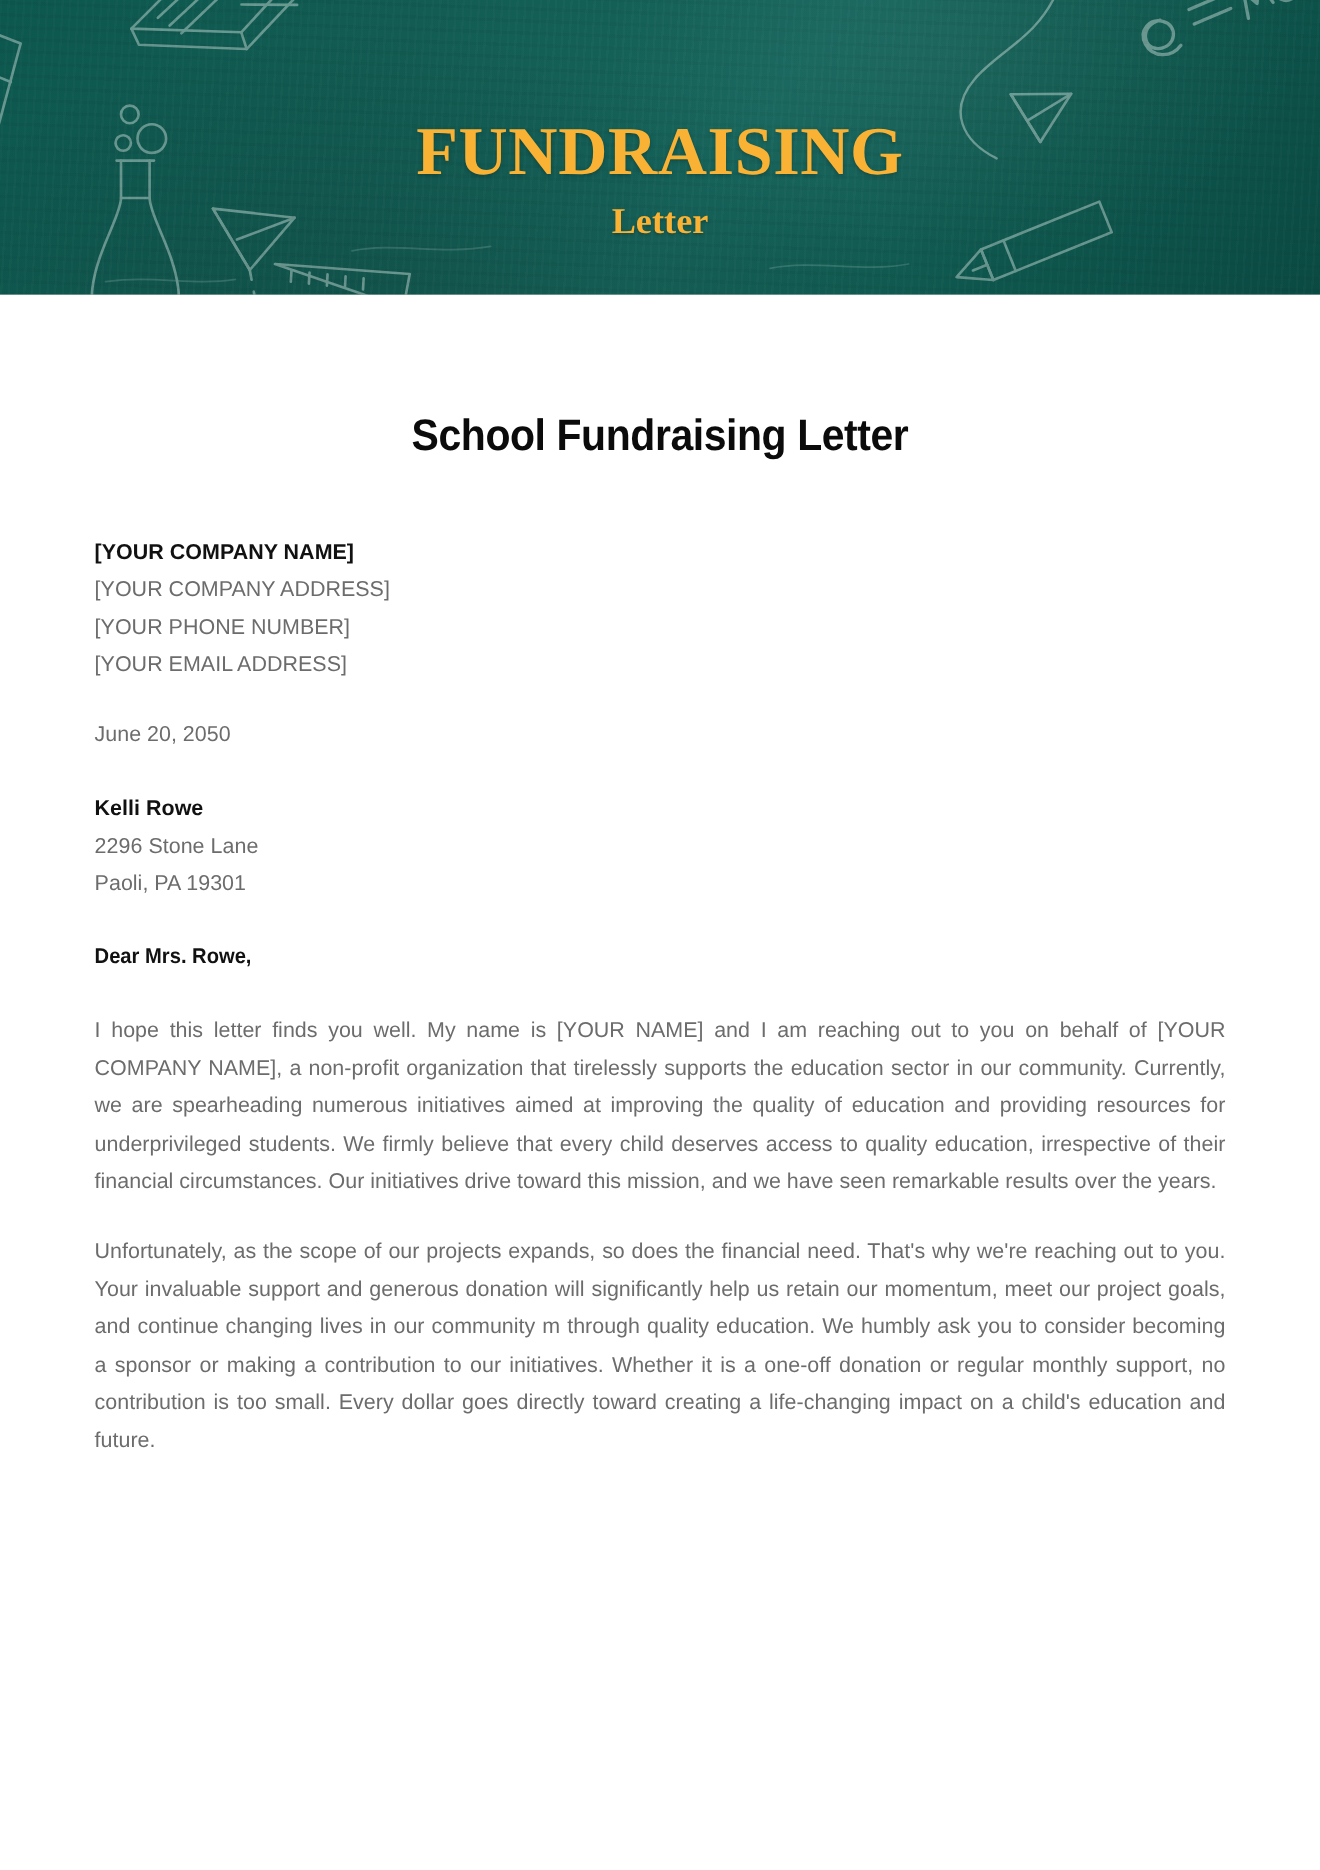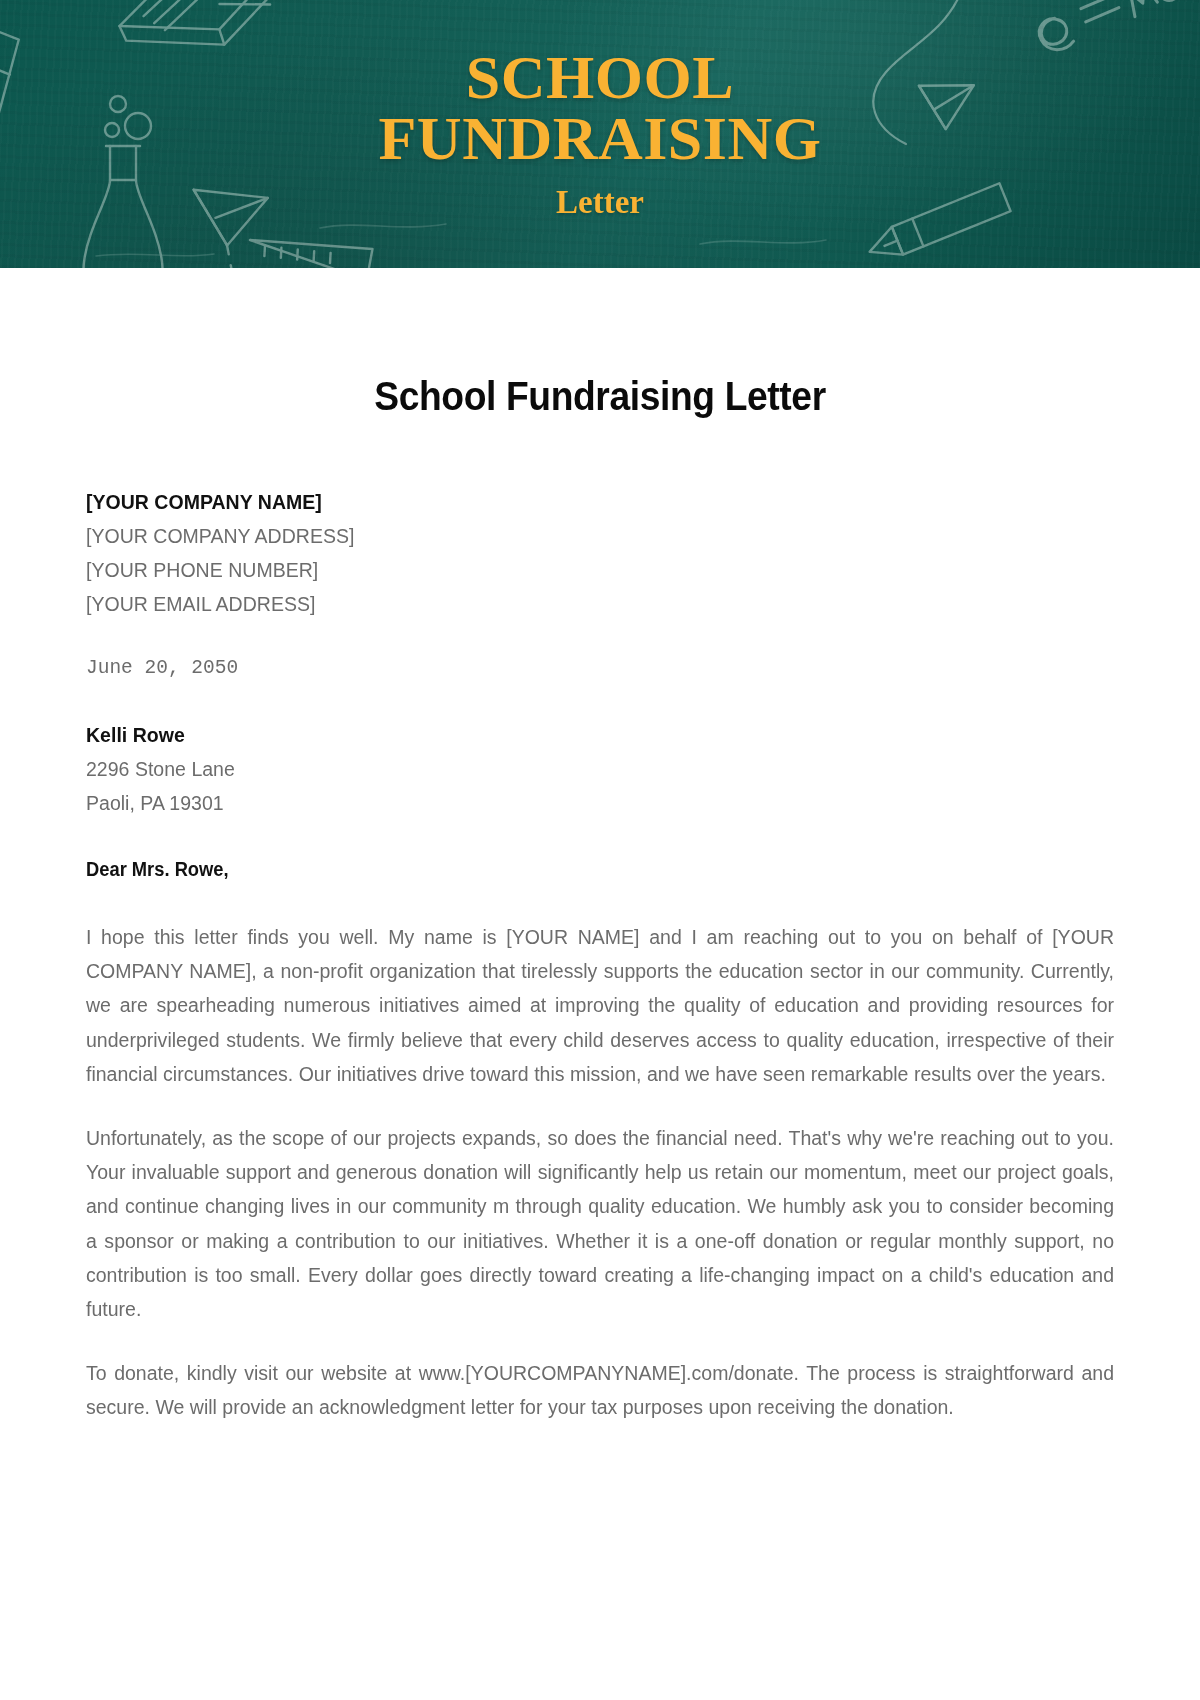--- a/index.html
+++ b/index.html
@@ -106,21 +106,20 @@
     color: #111111;
     font-weight: 700;
     margin-top: 33px;
   }
 
   .date-line {
     margin-top: 30px;
     font-size: 19.5px;
     line-height: 34px;
     color: #6c6c6c;
-    font-family: Liberation Mono, monospace;
   }
 
   .recipient {
     margin-top: 30px;
   }
   .salutation {
     margin-top: 32px;
     font-size: 19.5px;
     line-height: 34px;
     color: #111111;
@@ -218,21 +217,21 @@
         <path d="M96 256 C140 250 176 260 214 254"></path>
       </g>
 
     </g>
   </svg>
 
   <div class="banner-texture"></div>
 
   <div class="banner-inner">
     <h1 class="banner-title">
-      <span>SCHOOL</span><br>
+      <br>
       <span>FUNDRAISING</span>
     </h1>
     <div class="banner-sub">Letter</div>
   </div>
 </div>
 
 <div class="sheet">
 
   <h2 class="doc-title">School Fundraising Letter</h2>
 
@@ -248,15 +247,14 @@
   <div class="recipient">
     <div class="line strong">Kelli Rowe</div>
     <div class="line">2296 Stone Lane</div>
     <div class="line">Paoli, PA 19301</div>
   </div>
 
   <div class="salutation">Dear Mrs. Rowe,</div>
 
   <p class="para">I hope this letter finds you well. My name is [YOUR NAME] and I am reaching out to you on behalf of [YOUR COMPANY NAME], a non-profit organization that tirelessly supports the education sector in our community. Currently, we are spearheading numerous initiatives aimed at improving the quality of education and providing resources for underprivileged students. We firmly believe that every child deserves access to quality education, irrespective of their financial circumstances. Our initiatives drive toward this mission, and we have seen remarkable results over the years.</p>
   <p class="para">Unfortunately, as the scope of our projects expands, so does the financial need. That's why we're reaching out to you. Your invaluable support and generous donation will significantly help us retain our momentum, meet our project goals, and continue changing lives in our community m through quality education. We humbly ask you to consider becoming a sponsor or making a contribution to our initiatives. Whether it is a one-off donation or regular monthly support, no contribution is too small. Every dollar goes directly toward creating a life-changing impact on a child's education and future.</p>
-  <p class="para">To donate, kindly visit our website at www.[YOURCOMPANYNAME].com/donate. The process is straightforward and secure. We will provide an acknowledgment letter for your tax purposes upon receiving the donation.</p>
 
 </div>
 
 </body></html>

